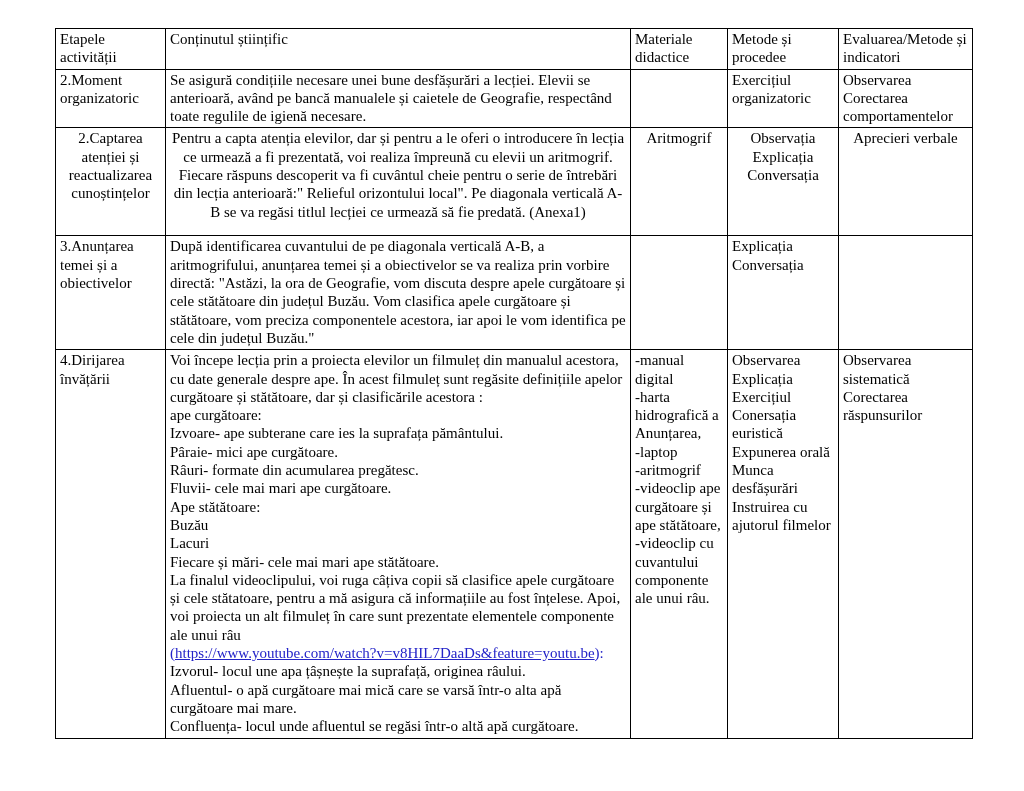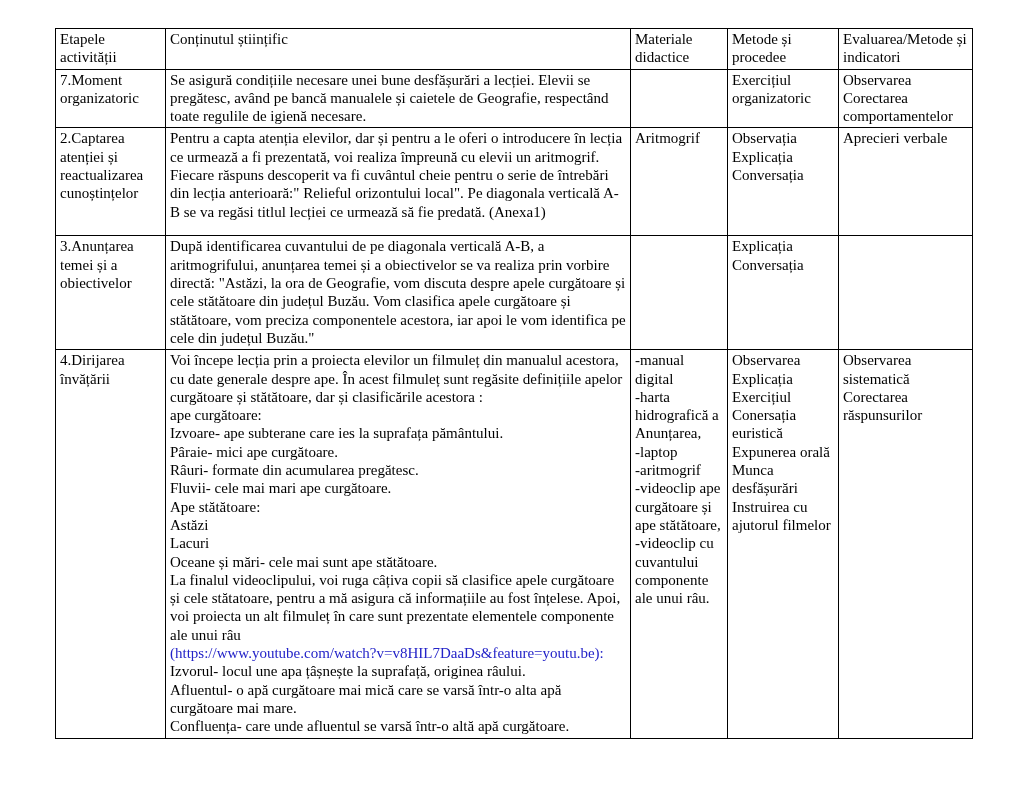--- a/index.html
+++ b/index.html
@@ -19,27 +19,28 @@
   table.plan td {
     border: 1px solid #000000;
     vertical-align: top;
     padding: 1px 4px 2px 4px;
     font-size: 15px;
     line-height: 18.3px;
     word-wrap: break-word;
   }
   tr.rh  { height: 37px; }
   tr.r1  { height: 55px; }
-  tr.r2  { height: 108px; }
+  tr.r2  { height: 108px; text-align: center; }
   tr.r3  { height: 106px; }
   tr.r4  { height: 385px; }
   .par { margin: 0; }
   .linkline { }
   a.link {
     color: #2323c8;
+    text-decoration: underline;
     cursor: pointer;
     word-break: break-all;
   }
   .linkwrap { color: #2323c8; text-decoration: none; }
 </style>
 </head>
 <body>
 
 <div class="page">
   <table class="plan">
@@ -65,24 +66,24 @@
       <td>
             <div class="par">Metode și procedee</div>
           </td>
       <td>
             <div class="par">Evaluarea/Metode și indicatori</div>
           </td>
     </tr>
 
     <tr class="r1">
       <td>
-            <div class="par">7.Moment organizatoric</div>
+            <div class="par">2.Moment organizatoric</div>
           </td>
       <td>
-            <div class="par">Se asigură condițiile necesare unei bune desfășurări a lecției. Elevii se pregătesc, având pe bancă manualele și caietele de Geografie, respectând toate regulile de igienă necesare.</div>
+            <div class="par">Se asigură condițiile necesare unei bune desfășurări a lecției. Elevii se anterioară, având pe bancă manualele și caietele de Geografie, respectând toate regulile de igienă necesare.</div>
           </td>
       <td></td>
       <td>
             <div class="par">Exercițiul organizatoric</div>
           </td>
       <td>
         <div class="par">Observarea</div>
         <div class="par">Corectarea comportamentelor</div>
       </td>
     </tr>
@@ -127,28 +128,28 @@
             <div class="par">4.Dirijarea învățării</div>
           </td>
       <td>
         <div class="par">Voi începe lecția prin a proiecta elevilor un filmuleț din manualul acestora, cu date generale despre ape. În acest filmuleț sunt regăsite definițiile apelor curgătoare și stătătoare, dar și clasificările acestora :</div>
         <div class="par">ape curgătoare:</div>
         <div class="par">Izvoare- ape subterane care ies la suprafața pământului.</div>
         <div class="par">Pâraie- mici ape curgătoare.</div>
         <div class="par">Râuri- formate din acumularea pregătesc.</div>
         <div class="par">Fluvii- cele mai mari ape curgătoare.</div>
         <div class="par">Ape stătătoare:</div>
-        <div class="par">Astăzi</div>
+        <div class="par">Buzău</div>
         <div class="par">Lacuri</div>
-        <div class="par">Oceane și mări- cele mai sunt ape stătătoare.</div>
+        <div class="par">Fiecare și mări- cele mai mari ape stătătoare.</div>
         <div class="par">La finalul videoclipului, voi ruga câțiva copii să clasifice apele curgătoare și cele stătatoare, pentru a mă asigura că informațiile au fost înțelese. Apoi, voi proiecta un alt filmuleț în care sunt prezentate elementele componente ale unui râu</div>
         <div class="par linkline"><span class="linkwrap">(</span><a class="link">https://www.youtube.com/watch?v=v8HIL7DaaDs&amp;feature=youtu.be</a><span class="linkwrap">):</span></div>
         <div class="par">Izvorul- locul une apa țâșnește la suprafață, originea râului.</div>
         <div class="par">Afluentul- o apă curgătoare mai mică care se varsă într-o alta apă curgătoare mai mare.</div>
-        <div class="par">Confluența- care unde afluentul se varsă într-o altă apă curgătoare.</div>
+        <div class="par">Confluența- locul unde afluentul se regăsi într-o altă apă curgătoare.</div>
       </td>
       <td>
         <div class="par">-manual digital</div>
         <div class="par">-harta hidrografică a Anunțarea,</div>
         <div class="par">-laptop</div>
         <div class="par">-aritmogrif</div>
         <div class="par">-videoclip ape curgătoare și ape stătătoare,</div>
         <div class="par">-videoclip cu cuvantului componente ale unui râu.</div>
       </td>
       <td>

